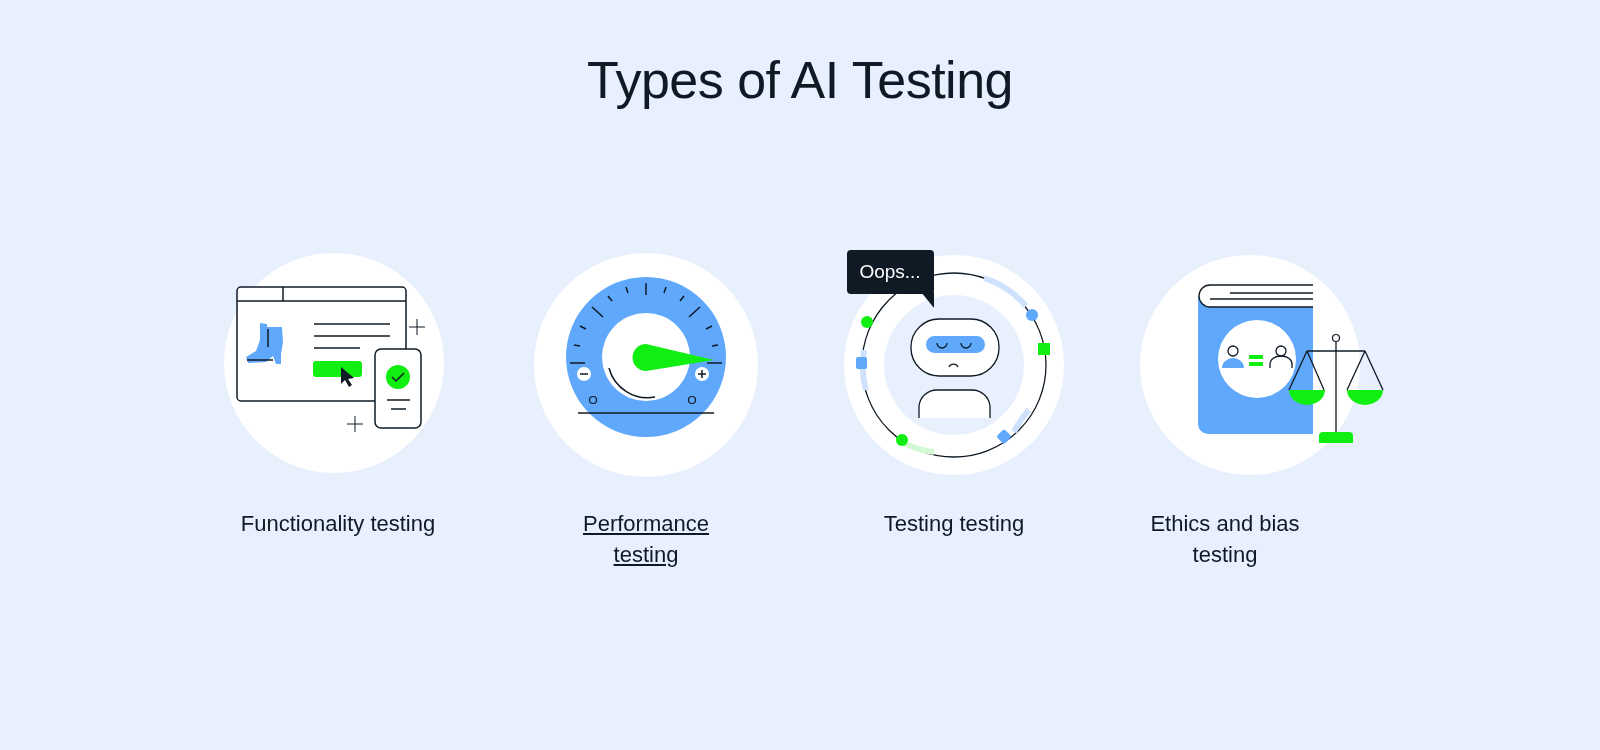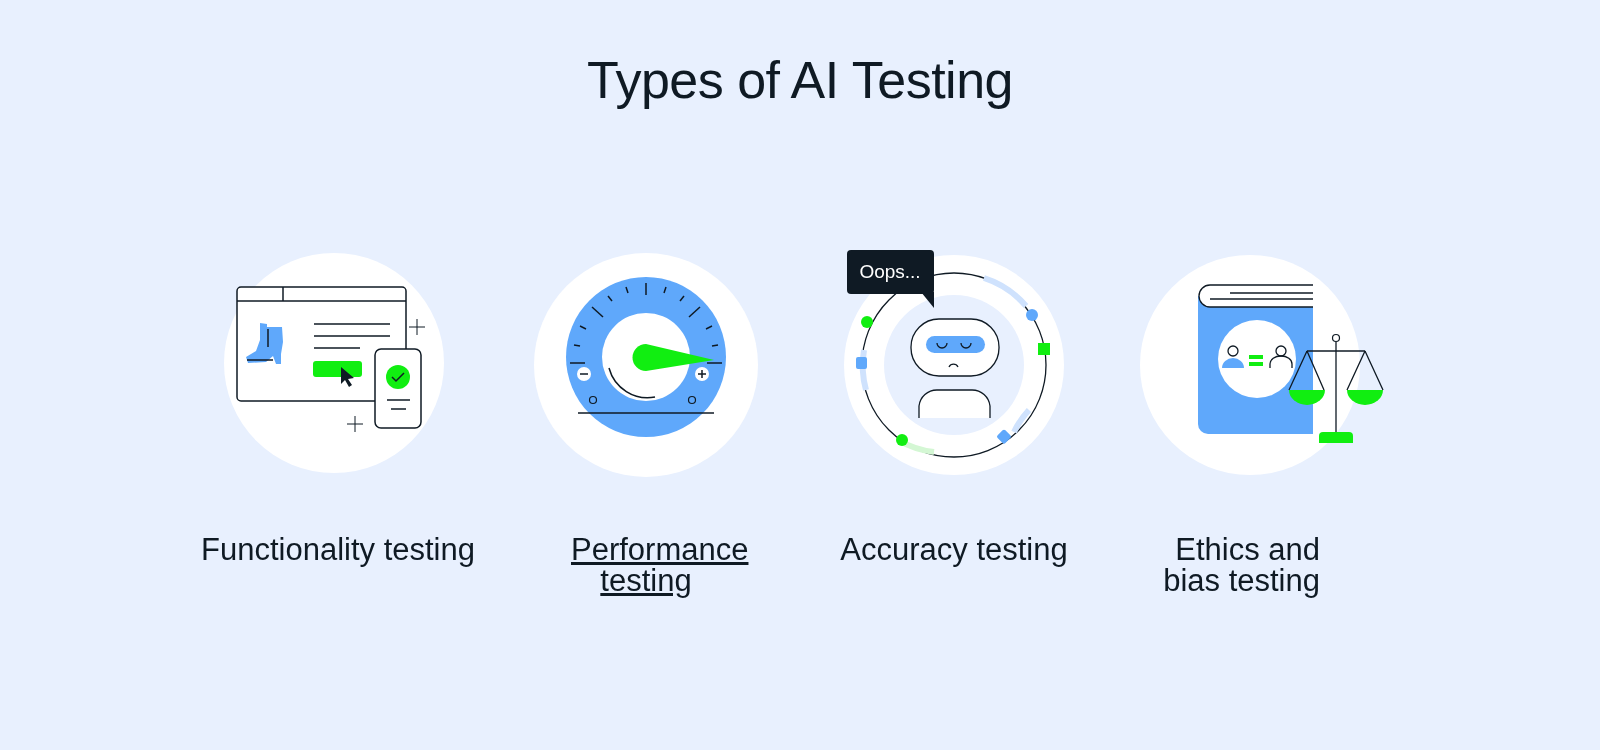--- a/index.html
+++ b/index.html
@@ -13,21 +13,21 @@
     .page { position: relative; width: 1600px; height: 750px; border-radius: 29px; }
     .title {
       position: absolute; top: 50px; left: 0; width: 1600px;
       text-align: center; font-size: 52px; font-weight: 400;
       letter-spacing: -0.5px; color: #0f1a24;
     }
     .item { position: absolute; top: 240px; width: 300px; }
     .item svg { position: absolute; left: 0; top: 0; }
     .label {
       position: absolute; top: 268px; left: 0; width: 300px;
-      text-align: center; font-size: 31px; line-height: 31px; color: #0f1a24; margin-top: 26px;
+      text-align: center; font-size: 22px; line-height: 31px; color: #0f1a24;
     }
     .oops-text { font-family: "Liberation Sans", "DejaVu Sans", sans-serif; }
   </style>
 </head>
 <body>
 
 <div class="page">
   <h1 class="title">Types of AI Testing</h1>
 
   <div class="item" style="left:188px;">
@@ -146,21 +146,21 @@
         <path d="M145 127 A5 5 0 0 1 154 127" fill="none" stroke="#0f1a24" stroke-width="1.3"></path>
         <path d="M115 178 L115 166 A18 18 0 0 1 133 150 L168 150 A18 18 0 0 1 186 166 L186 178" fill="#ffffff" stroke="#0f1a24" stroke-width="1.3"></path>
       </g>
 
       <g>
         <rect x="43" y="10" width="87" height="44" rx="4" fill="#0f1a24"></rect>
         <path d="M117 52 L130 52 L130 68 Z" fill="#0f1a24"></path>
         <text x="86" y="38" text-anchor="middle" font-size="19" fill="#ffffff" class="oops-text">Oops...</text>
       </g>
     </svg>
-    <div class="label">Accuracy testing</div>
+    <div class="label">Testing testing</div>
   </div>
 
   <div class="item" style="left:1100px;">
     <svg width="300" height="260" viewBox="0 0 300 260">
       <circle cx="150" cy="125" r="110" fill="#ffffff"></circle>
 
       <g>
         <path d="M98 56 L98 184 A10 10 0 0 0 108 194 L213 194 L213 60 Z" fill="#5fa8fb"></path>
         <path d="M213 45 L110 45 A11 11 0 0 0 99 56 A11 11 0 0 0 110 67 L213 67" fill="#ffffff" stroke="#0f1a24" stroke-width="1.3"></path>
         <line x1="130" y1="53" x2="213" y2="53" stroke="#0f1a24" stroke-width="1.3"></line>
@@ -181,15 +181,15 @@
         <circle cx="236" cy="98" r="3.5" fill="#ffffff" stroke="#0f1a24" stroke-width="1.2"></circle>
         <line x1="236" y1="102" x2="236" y2="196" stroke="#0f1a24" stroke-width="1.3"></line>
         <line x1="207" y1="111" x2="265" y2="111" stroke="#0f1a24" stroke-width="1.3"></line>
         <path d="M207 111 L189 150 M207 111 L224 150" stroke="#0f1a24" stroke-width="1.3" fill="none"></path>
         <path d="M265 111 L247 150 M265 111 L283 150" stroke="#0f1a24" stroke-width="1.3" fill="none"></path>
         <path d="M189 150 L225 150 A18 15 0 0 1 189 150 Z" fill="#11ee11"></path>
         <path d="M247 150 L283 150 A18 15 0 0 1 247 150 Z" fill="#11ee11"></path>
         <path d="M219 203 L219 196 A4 4 0 0 1 223 192 L249 192 A4 4 0 0 1 253 196 L253 203 Z" fill="#11ee11"></path>
       </g>
     </svg>
-    <div class="label" style="left:-25px;padding:0 55px;width:300px;text-align:right;">Ethics and bias testing</div>
+    <div class="label" style="left:-25px;padding:0 55px;width:300px;">Ethics and bias testing</div>
   </div>
 </div>
 
 </body></html>

